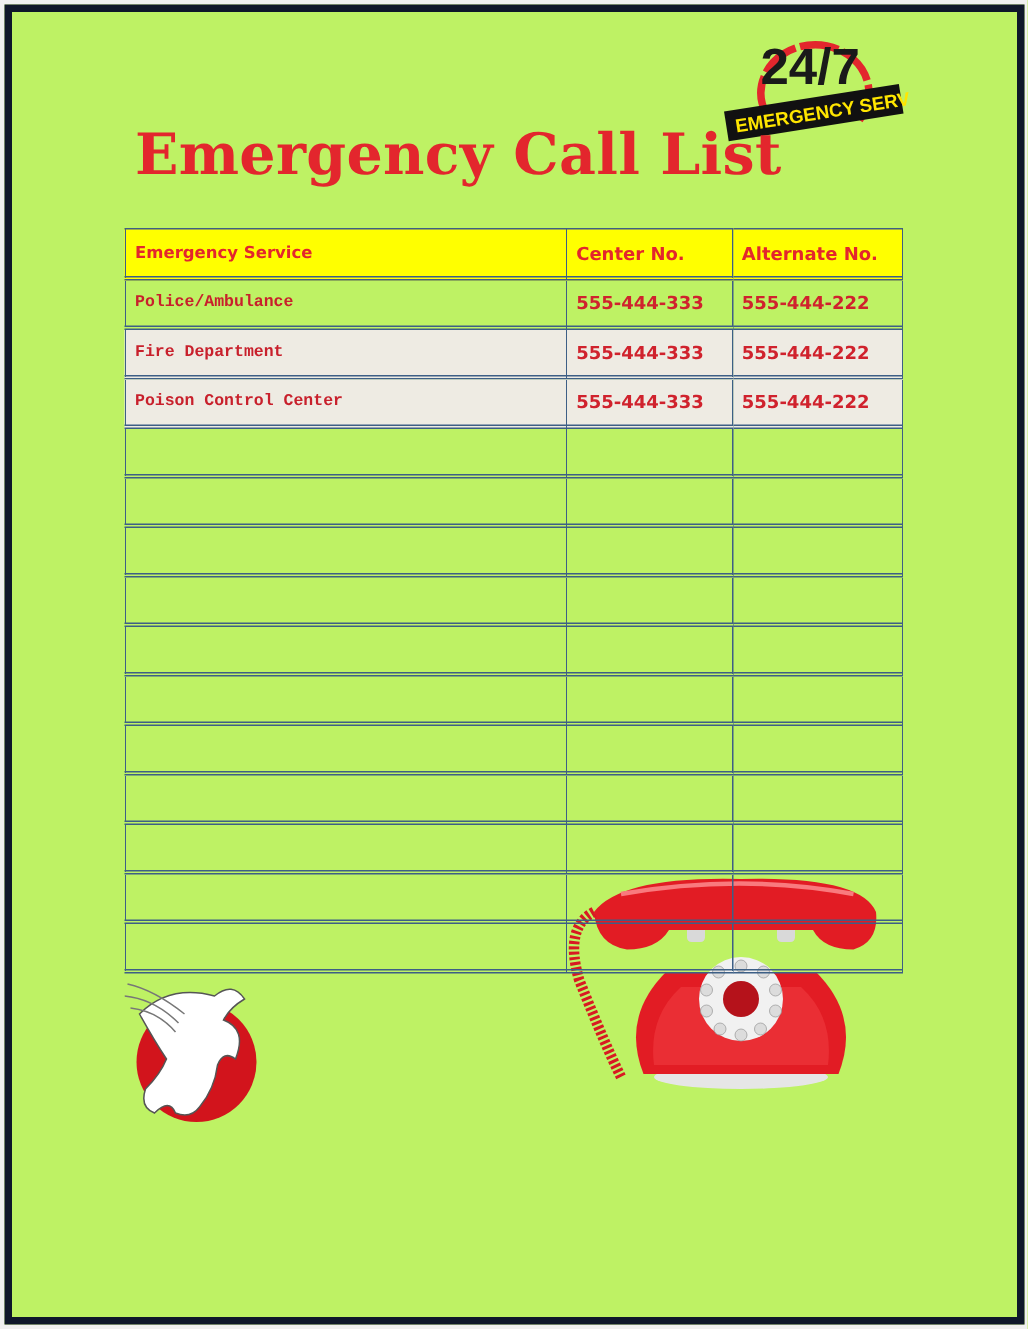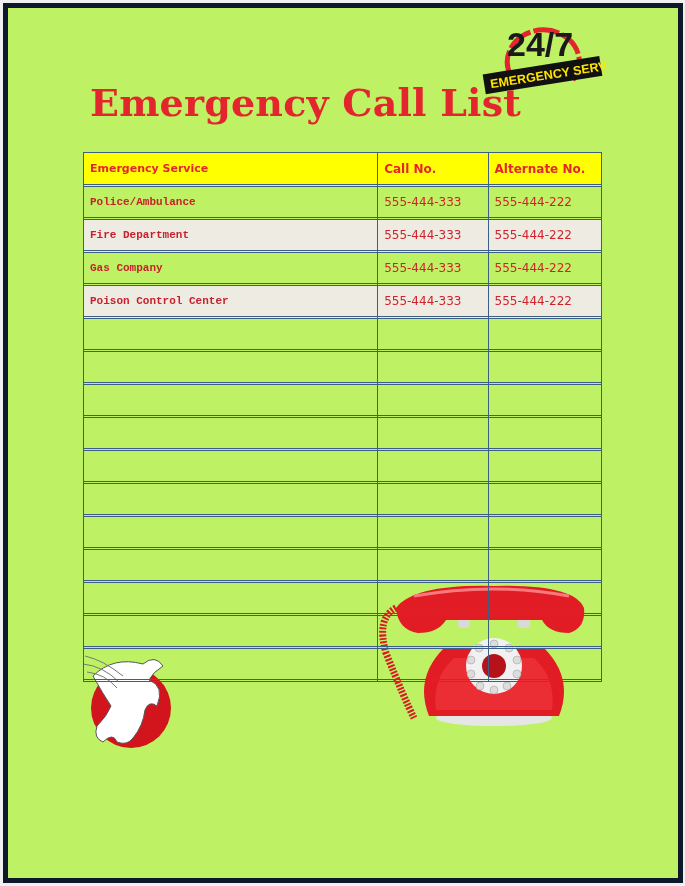--- a/index.html
+++ b/index.html
@@ -9,21 +9,21 @@
   .title { position:absolute; left:82px; top:72px; font-family:"DejaVu Serif", serif; font-weight:bold; font-size:38px; color:#e3262d; letter-spacing:0.2px; margin:0; line-height:46px; white-space:nowrap; }
   .phone-img { position:absolute; left:374px; top:578px; width:212px; height:150px; z-index:1; }
   .pegasus-img { position:absolute; left:83px; top:646px; width:92px; height:104px; z-index:1; }
   table.calls { position:absolute; left:83px; top:152px; width:519px; border-collapse:separate; border-spacing:0; z-index:2; }
   table.calls td, table.calls th { border-right:1px solid #3d5f86; border-bottom:3px double #3d5f86; padding:0 6px; height:30px; text-align:left; vertical-align:middle; font-size:11px; background:transparent; }
   table.calls tr > *:first-child { border-left:1px solid #3d5f86; }
   table.calls tr:first-child > * { border-top:1px solid #3d5f86; }
   table.calls th { background:#ffff00; color:#e3262d; font-weight:bold; font-size:11px; height:31px; }
   table.calls th.col2, table.calls th.col3 { font-size:12px; }
   table.calls td.svc { color:#c8202c; font-weight:bold;font-family:Liberation Mono, monospace; }
-  table.calls td.num { color:#d0222d; font-size:12px; }
+  table.calls td.num { color:#d0222d; font-size:12px;font-weight:bold; }
   tr.shaded td { background:#eeebe3;margin-left:36px; }
   col.c1 { width:294px; } col.c2 { width:110px; } col.c3 { width:113px; }
 </style>
 </head>
 <body>
 
 <div class="page">
 
   <svg class="logo" viewBox="0 0 125 80">
     <path d="M30 58 A36 32 0 1 1 92 62" fill="none" stroke="#e3262d" stroke-width="5" stroke-dasharray="26 3"></path>
@@ -70,35 +70,30 @@
 
 <table class="calls">
   <colgroup>
       <col class="c1">
       <col class="c2">
       <col class="c3">
     </colgroup>
   <tbody>
       <tr>
     <th class="col1">Emergency Service</th>
-    <th class="col2">Call No.</th>
+    <th class="col2">Center No.</th>
     <th class="col3">Alternate No.</th>
   </tr>
   <tr>
     <td class="svc">Police/Ambulance</td>
     <td class="num">555-444-333</td>
     <td class="num">555-444-222</td>
   </tr>
   <tr class="shaded">
     <td class="svc">Fire Department</td>
-    <td class="num">555-444-333</td>
-    <td class="num">555-444-222</td>
-  </tr>
-  <tr>
-    <td class="svc">Gas Company</td>
     <td class="num">555-444-333</td>
     <td class="num">555-444-222</td>
   </tr>
   <tr class="shaded">
     <td class="svc">Poison Control Center</td>
     <td class="num">555-444-333</td>
     <td class="num">555-444-222</td>
   </tr>
   <tr>
         <td></td>

